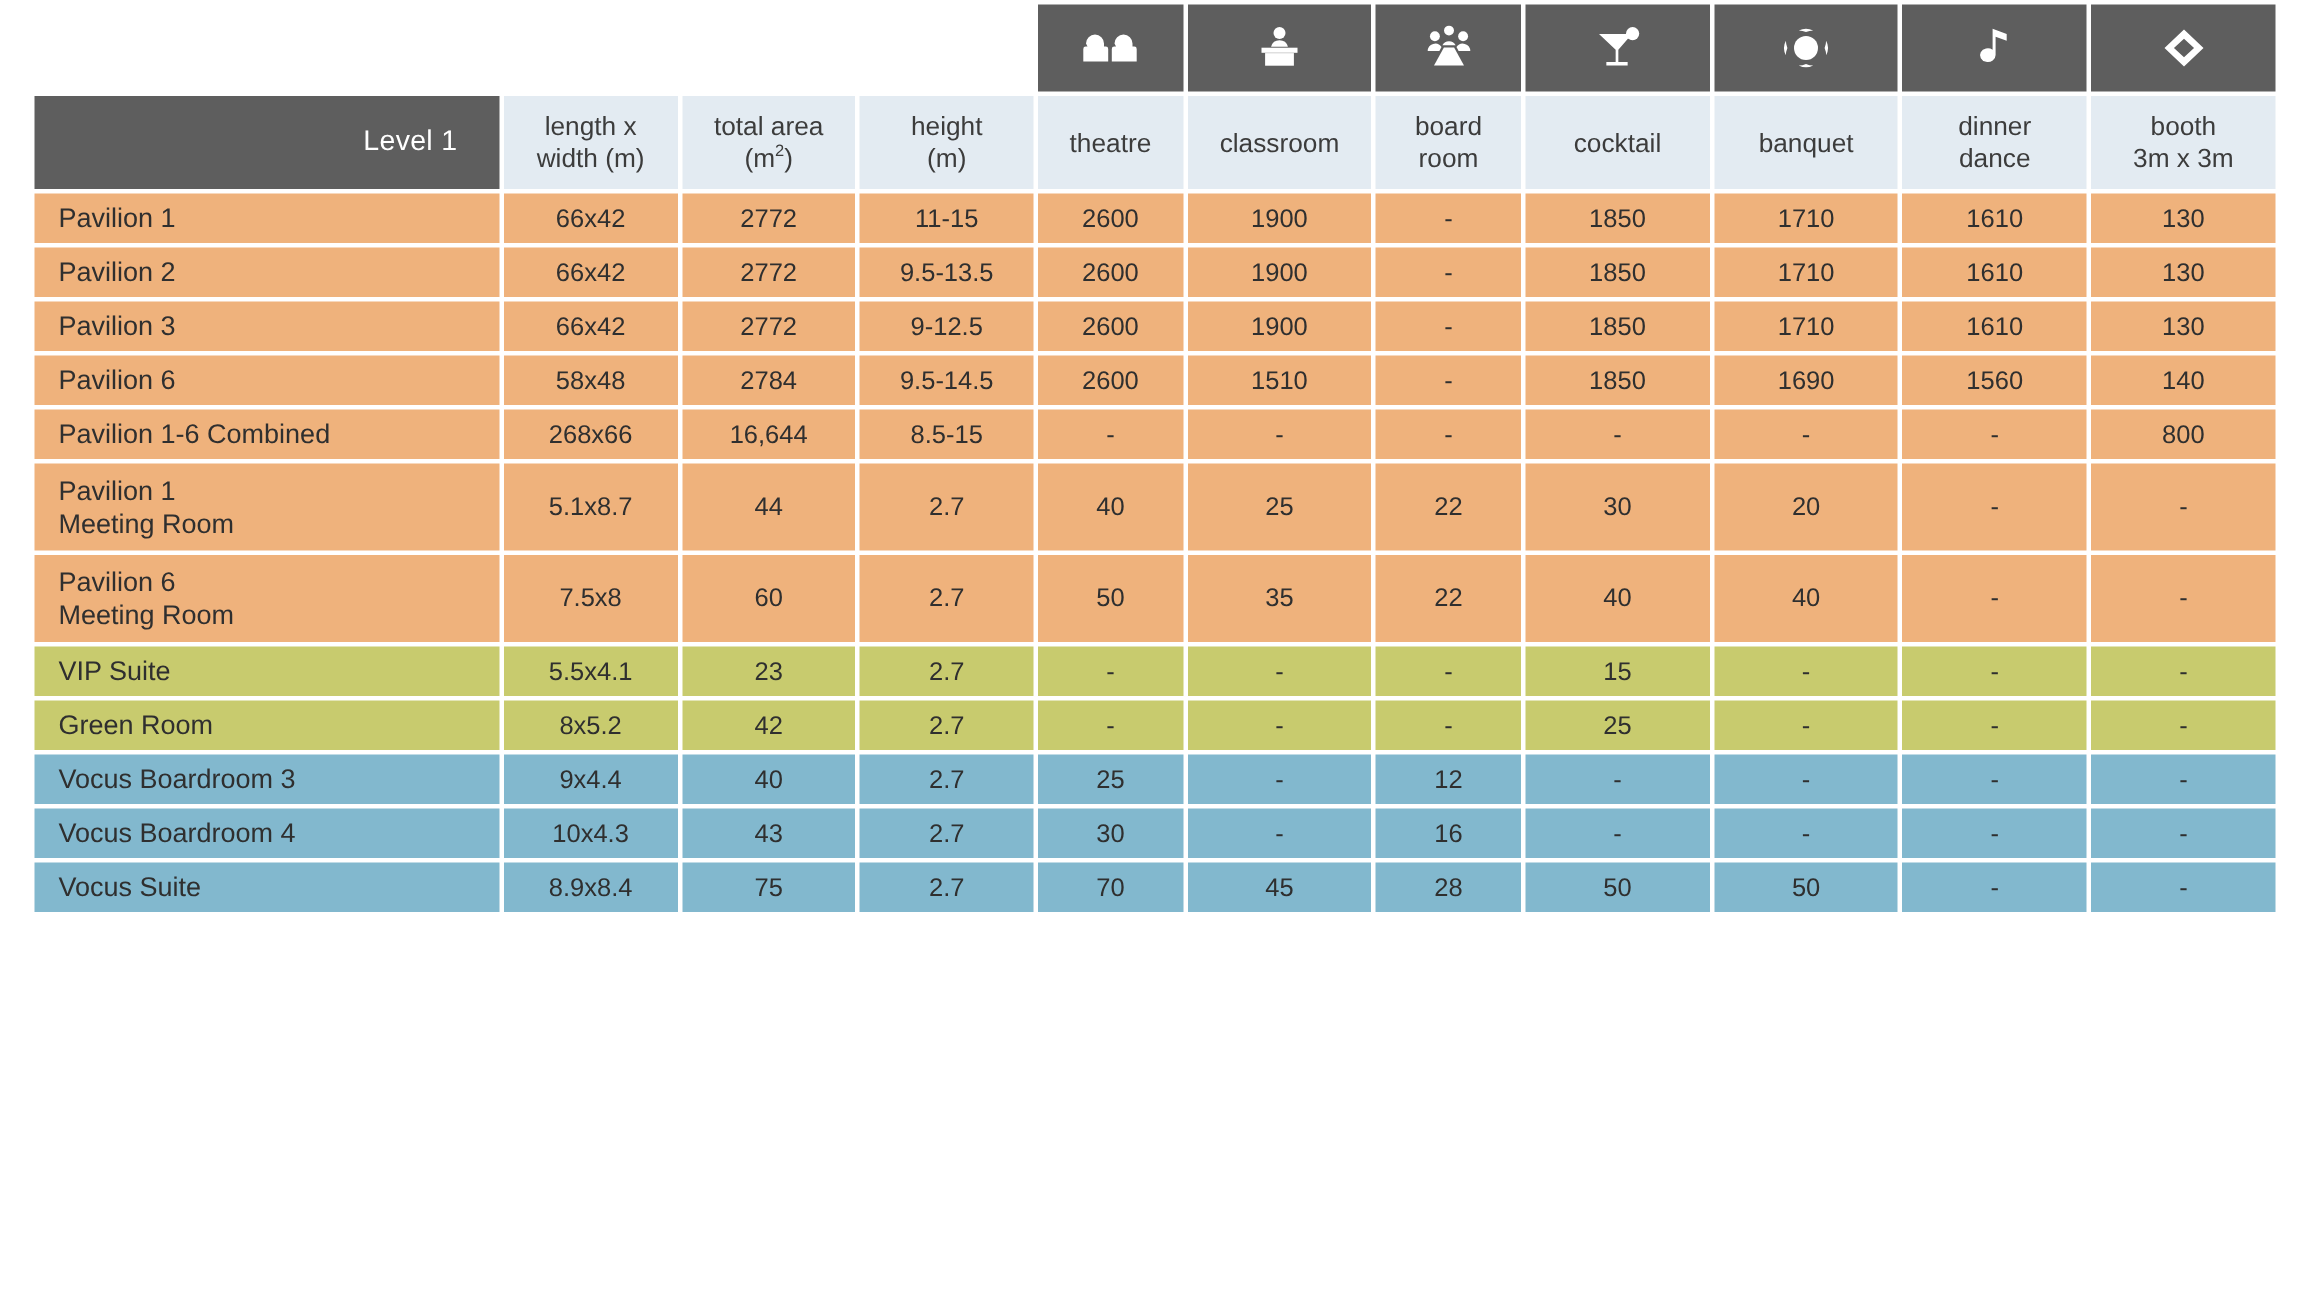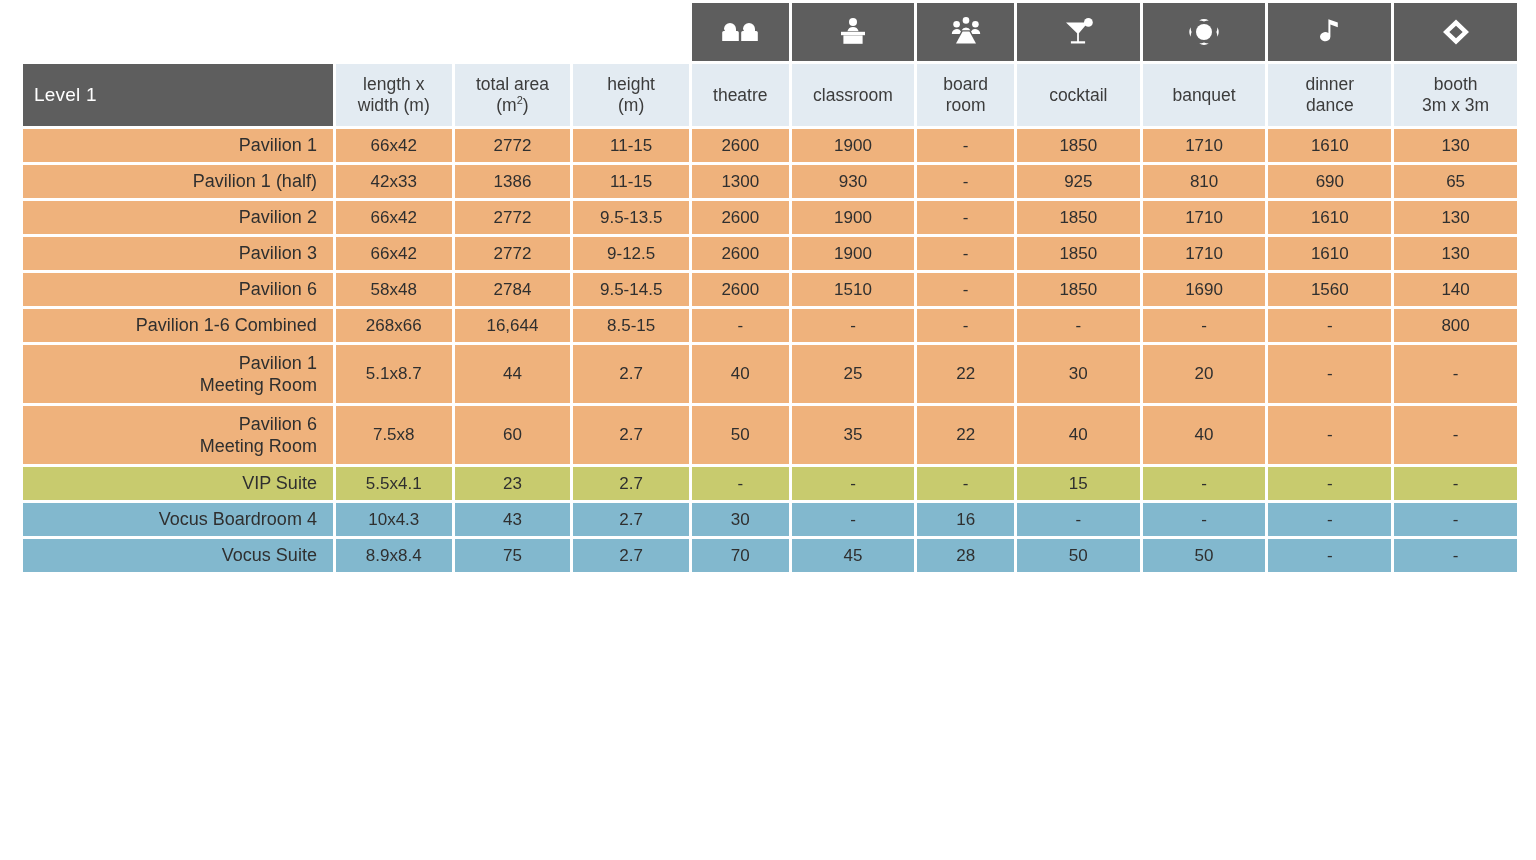--- a/index.html
+++ b/index.html
@@ -41,39 +41,39 @@
   }
   tr.icon-row td.spacer { background: transparent; }
   .icon-svg { display: block; margin: 0 auto; }
 
   
   tr.head-row td { height: 62px; }
   td.level-title {
     background: #5e5e5e;
     color: #ffffff;
     font-size: 19px;
-    padding: 0 11px;
-    text-align: left;
+    padding: 0 28px;
+    text-align: right;
     vertical-align: middle;
     letter-spacing: .2px;
   }
   td.colhead {
     background: #e3ebf2;
     color: #3c3c3c;
     font-size: 17.5px;
     text-align: center;
     vertical-align: middle;
     line-height: 1.18;
     padding: 2px 4px;
   }
   sup.sup { font-size: 11px; vertical-align: super; line-height: 0; }
 
   
   td.room {
-    text-align: right;
+    text-align: left;
     padding: 0 16px;
     font-size: 18px;
     color: #2f2f2f;
     vertical-align: middle;
     line-height: 1.25;
   }
   td.val {
     text-align: center;
     font-size: 17px;
     color: #2f2f2f;
@@ -181,33 +181,20 @@
           <td class="val">11-15</td>
           <td class="val">2600</td>
           <td class="val">1900</td>
           <td class="val">-</td>
           <td class="val">1850</td>
           <td class="val">1710</td>
           <td class="val">1610</td>
           <td class="val">130</td>
         </tr>
         <tr class="band-orange r-short">
-          <td class="room">Pavilion 1 (half)</td>
-          <td class="val">42x33</td>
-          <td class="val">1386</td>
-          <td class="val">11-15</td>
-          <td class="val">1300</td>
-          <td class="val">930</td>
-          <td class="val">-</td>
-          <td class="val">925</td>
-          <td class="val">810</td>
-          <td class="val">690</td>
-          <td class="val">65</td>
-        </tr>
-        <tr class="band-orange r-short">
           <td class="room">Pavilion 2</td>
           <td class="val">66x42</td>
           <td class="val">2772</td>
           <td class="val">9.5-13.5</td>
           <td class="val">2600</td>
           <td class="val">1900</td>
           <td class="val">-</td>
           <td class="val">1850</td>
           <td class="val">1710</td>
           <td class="val">1610</td>
@@ -284,20 +271,46 @@
           <td class="val">23</td>
           <td class="val">2.7</td>
           <td class="val">-</td>
           <td class="val">-</td>
           <td class="val">-</td>
           <td class="val">15</td>
           <td class="val">-</td>
           <td class="val">-</td>
           <td class="val">-</td>
         </tr>
+        <tr class="band-green r-short">
+          <td class="room">Green Room</td>
+          <td class="val">8x5.2</td>
+          <td class="val">42</td>
+          <td class="val">2.7</td>
+          <td class="val">-</td>
+          <td class="val">-</td>
+          <td class="val">-</td>
+          <td class="val">25</td>
+          <td class="val">-</td>
+          <td class="val">-</td>
+          <td class="val">-</td>
+        </tr>
+        <tr class="band-blue r-short">
+          <td class="room">Vocus Boardroom 3</td>
+          <td class="val">9x4.4</td>
+          <td class="val">40</td>
+          <td class="val">2.7</td>
+          <td class="val">25</td>
+          <td class="val">-</td>
+          <td class="val">12</td>
+          <td class="val">-</td>
+          <td class="val">-</td>
+          <td class="val">-</td>
+          <td class="val">-</td>
+        </tr>
         <tr class="band-blue r-short">
           <td class="room">Vocus Boardroom 4</td>
           <td class="val">10x4.3</td>
           <td class="val">43</td>
           <td class="val">2.7</td>
           <td class="val">30</td>
           <td class="val">-</td>
           <td class="val">16</td>
           <td class="val">-</td>
           <td class="val">-</td>

